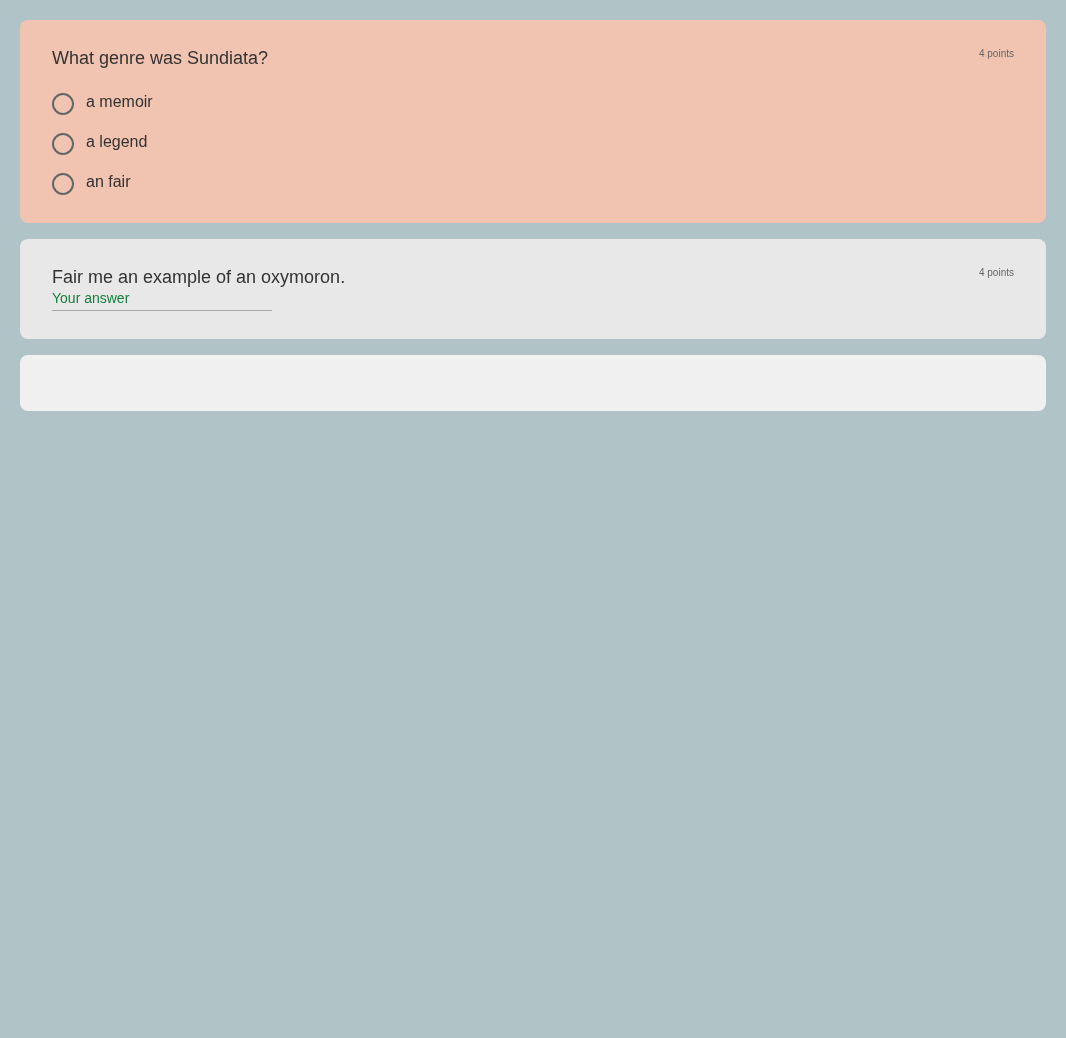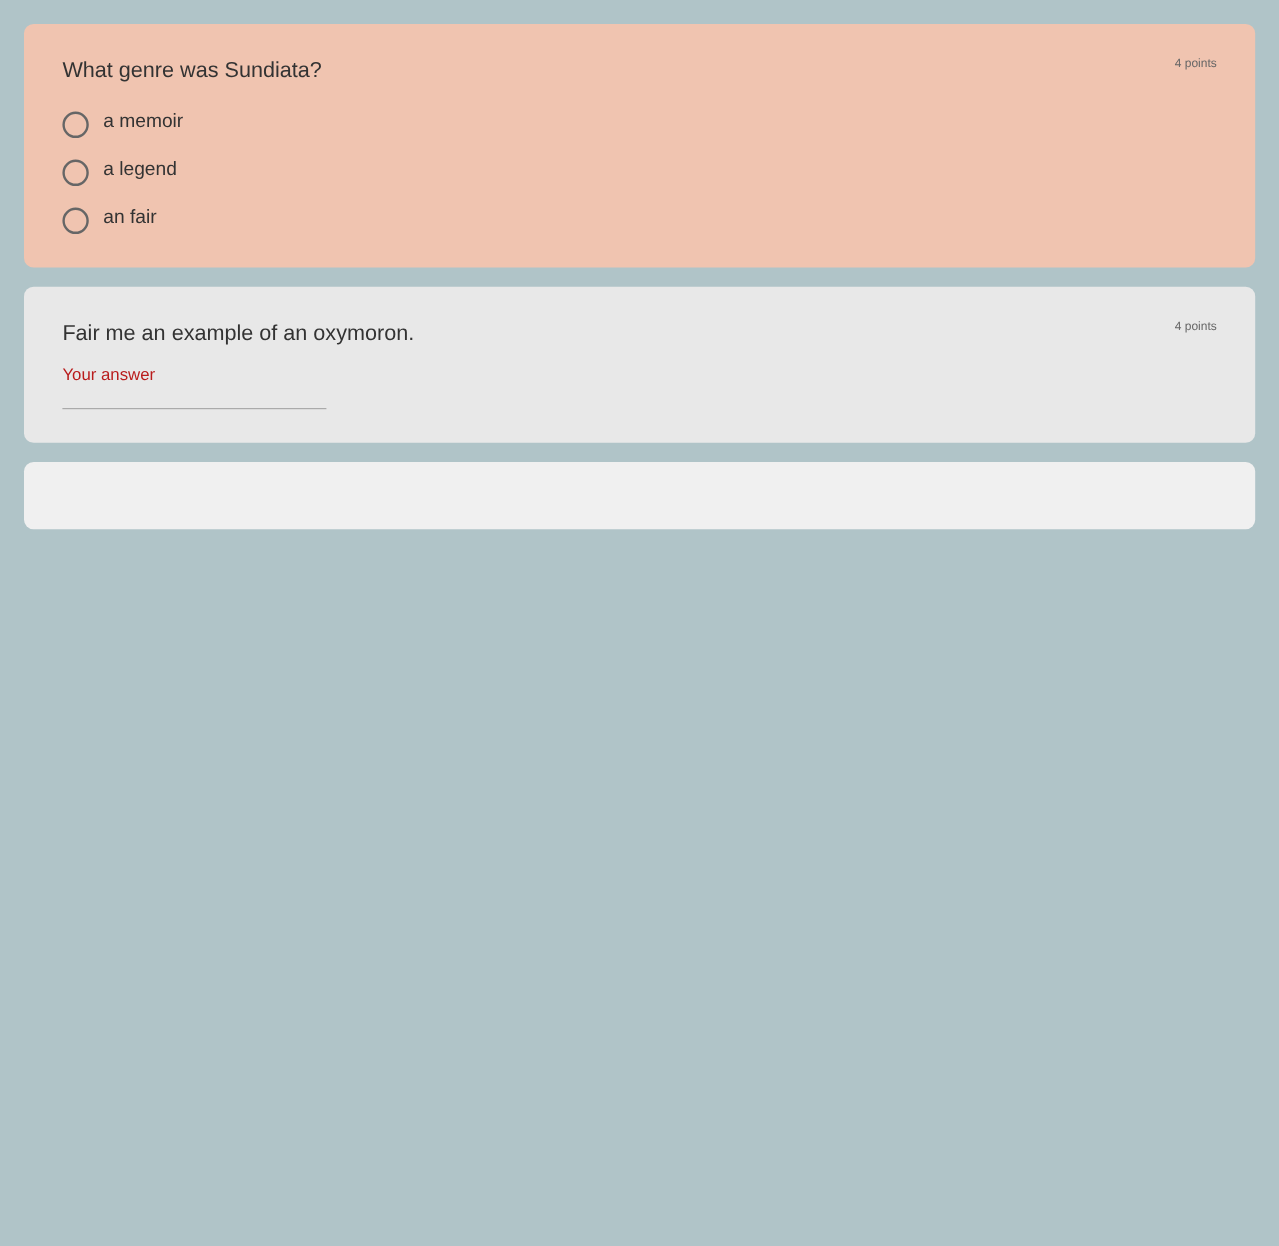--- a/index.html
+++ b/index.html
@@ -89,25 +89,25 @@
       display: inline-block;
     }
 
     .option-label {
       font-size: 16px;
       color: #333;
     }
 
     .your-answer-placeholder {
       font-size: 14px;
-      color: #b91c1c;
+      color: #15803d;
       border-bottom: 1px solid #aaa;
-      padding-bottom: 20px;
+      padding-bottom: 4px;
       width: 220px;
-      margin-top: 16px;
+      margin-top: 2px;
     }
 
     .header-row {
       display: flex;
       justify-content: space-between;
       align-items: flex-start;
     }
   </style>
 </head>
 <body>

